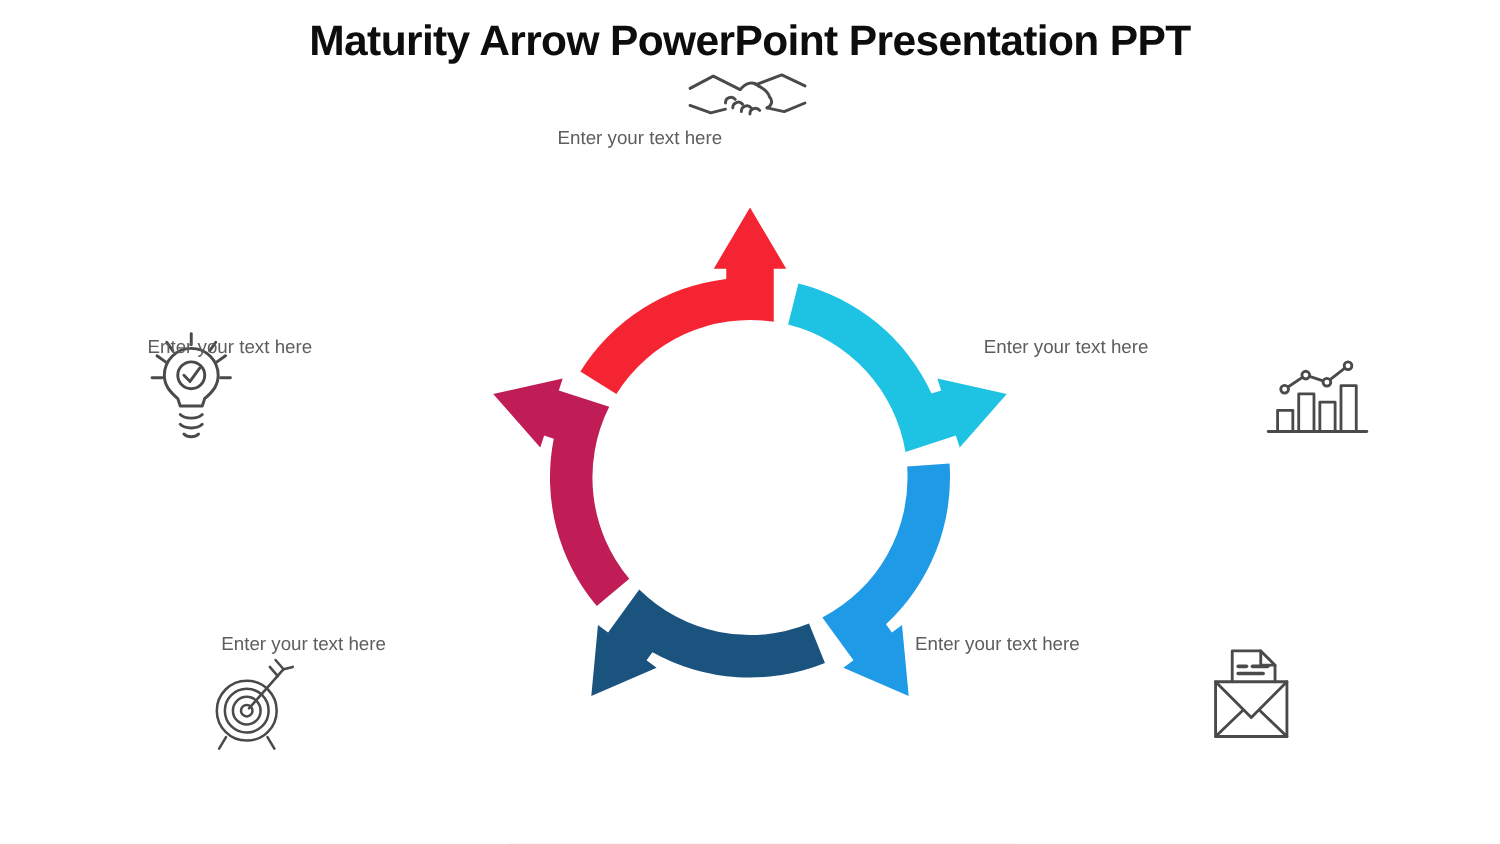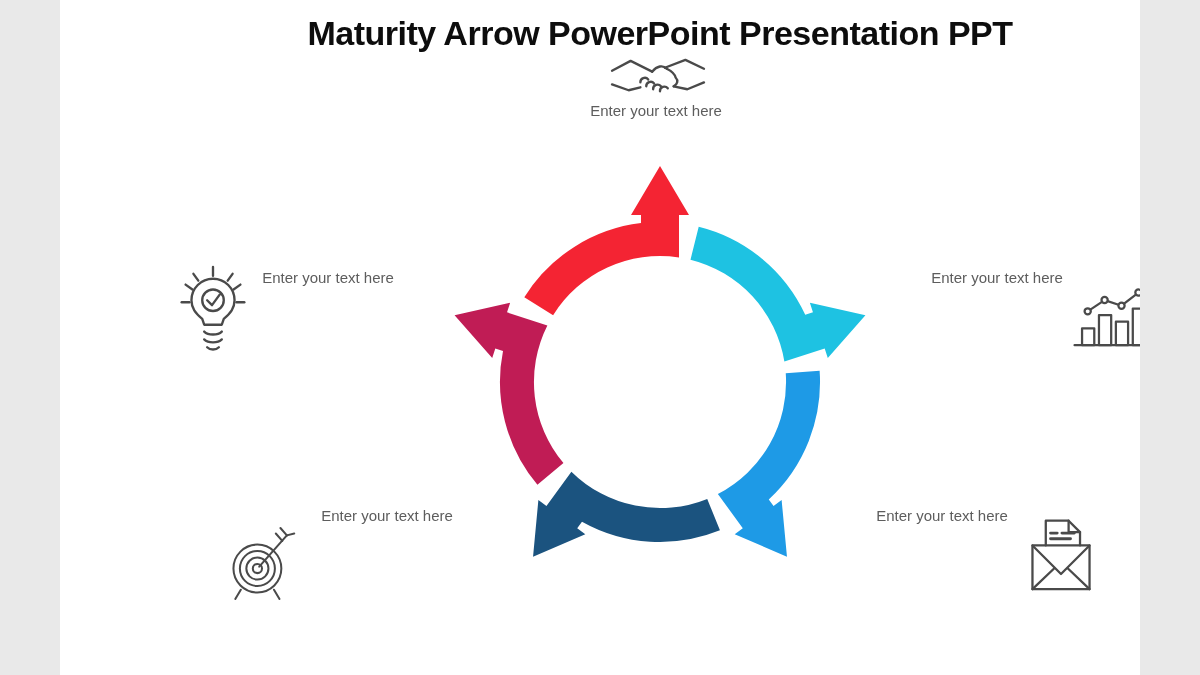--- a/index.html
+++ b/index.html
@@ -1,27 +1,27 @@
 <!DOCTYPE html>
 <html style="--c-background: #ffffff; --c-title: #0d0d0d; --c-label: #5d5d5d; --c-icon: #4a4a4a;"><head>
 <meta charset="utf-8">
 <style>
   html,body{margin:0;padding:0;background:#e9e9e9;}
   #slide{
-    position:relative;width:1080px;height:675px;margin:0 auto;
+    position:relative;width:1200px;height:675px;margin:0 auto;
     background:var(--c-background,#fff);overflow:hidden;
     font-family:"Liberation Sans","DejaVu Sans",sans-serif;
   }
   #slide-title{
     position:absolute;top:14px;left:0;width:1200px;text-align:center;
     font-size:34px;font-weight:700;letter-spacing:-0.5px;
     color:var(--c-title,#0d0d0d);
   }
   .placeholder-label{
-    position:absolute;width:300px;text-align:center;
+    position:absolute;width:300px;
     font-size:15px;color:var(--c-label,#5d5d5d);
   }
   .lbl-top{left:446px;top:102px;}
   .lbl-left{left:118px;top:269px;}
   .lbl-right{left:787px;top:269px;}
   .lbl-bottom-left{left:177px;top:507px;}
   .lbl-bottom-right{left:732px;top:507px;}
   .icon{position:absolute;color:var(--c-icon,#4a4a4a);}
   .icon svg{display:block;width:100%;height:100%;}
   .ic-handshake{left:549px;top:56px;width:98px;height:45px;}

